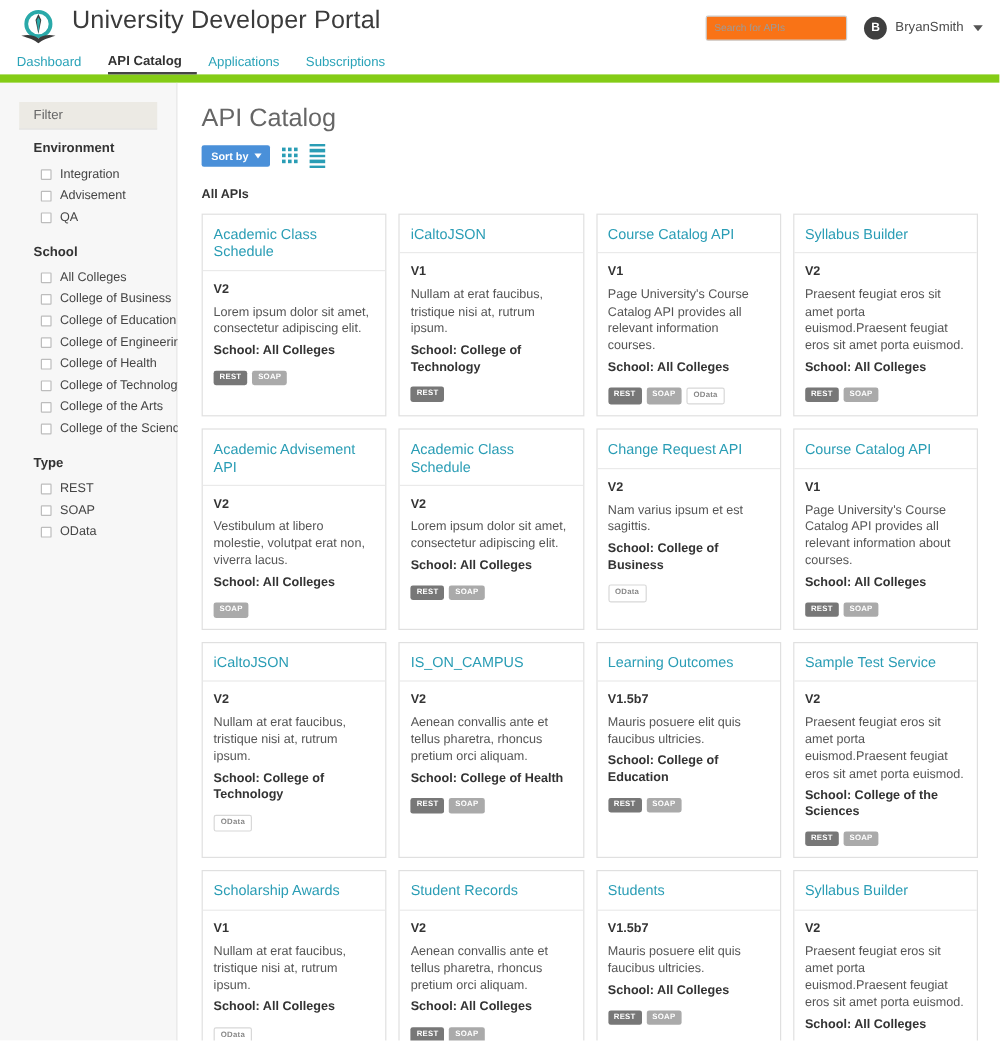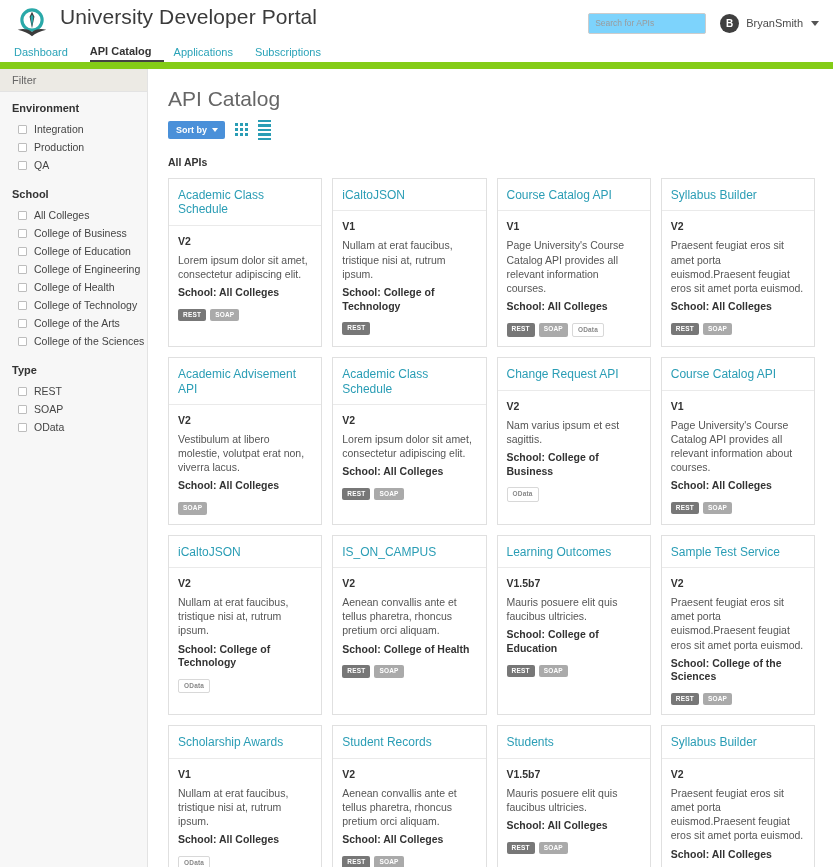--- a/index.html
+++ b/index.html
@@ -24,21 +24,21 @@
   .brand-title {
     font-size:21px; color:#3b3b3b; font-weight:400;
     letter-spacing:.1px; white-space:nowrap;
   }
   .topbar-right { margin-left:auto; display:flex; align-items:center; gap:14px; }
   .search-input {
     width:118px; height:21px;
     border:1px solid #ccc; border-radius:2px;
     font-size:8.5px; color:#333; padding:0 6px;
     font-family:"Liberation Sans", sans-serif;
-    background:#7dd3fc; outline:none;
+    background:#f97316; outline:none;
   }
   .search-input::placeholder { color:#9b9b9b; }
   .user-block { display:flex; align-items:center; gap:7px; cursor:pointer; }
   .avatar {
     width:19px; height:19px; border-radius:50%;
     background:#3f3f3f; color:#fff;
     font-size:10px; font-weight:bold;
     display:flex; align-items:center; justify-content:center;
   }
   .user-name { font-size:11px; color:#4a4a4a; }
@@ -67,21 +67,21 @@
     padding-bottom:3px;
   }
 
   
   .body-wrap { display:flex; height:calc(868px - 70px); }
 
   .sidebar {
     width:148px; flex:0 0 148px;
     background:#f7f7f7;
     border-right:1px solid #e3e3e3;
-    padding:0;
+    padding:16px;
   }
   .filter-head {
     background:#eceae4;
     font-size:11px; color:#666;
     padding:5px 0 5px 12px;
     border-bottom:1px solid #e3e3e3;
   }
   .filter-body { padding:10px 0 0 12px; }
   .filter-group { margin-bottom:14px; }
   .filter-group-title {
@@ -212,21 +212,21 @@
     <div class="filter-body">
 
       <div class="filter-group">
         <div class="filter-group-title">Environment</div>
         <div class="filter-row">
           <span class="cbx"></span>
           <span class="filter-label">Integration</span>
         </div>
         <div class="filter-row">
           <span class="cbx"></span>
-          <span class="filter-label">Production</span>
+          <span class="filter-label">Advisement</span>
         </div>
         <div class="filter-row">
           <span class="cbx"></span>
           <span class="filter-label">QA</span>
         </div>
       </div>
 
       <div class="filter-group">
         <div class="filter-group-title">School</div>
         <div class="filter-row">

